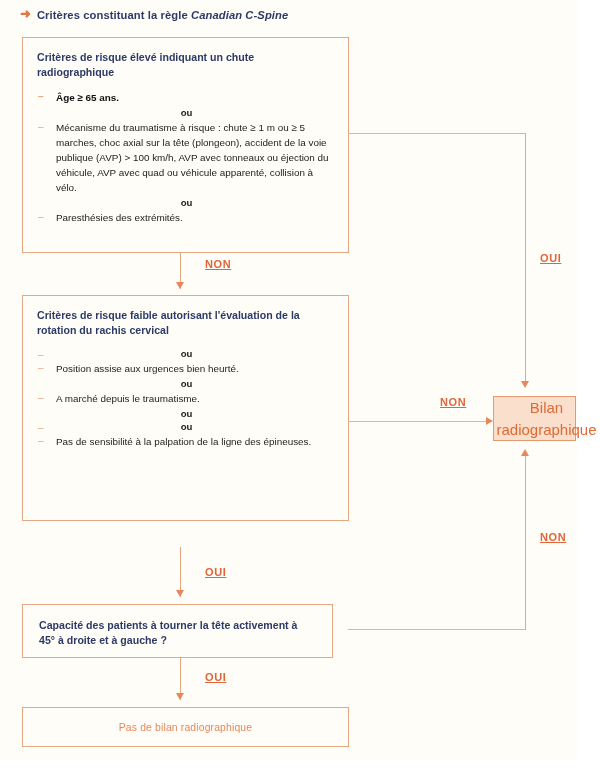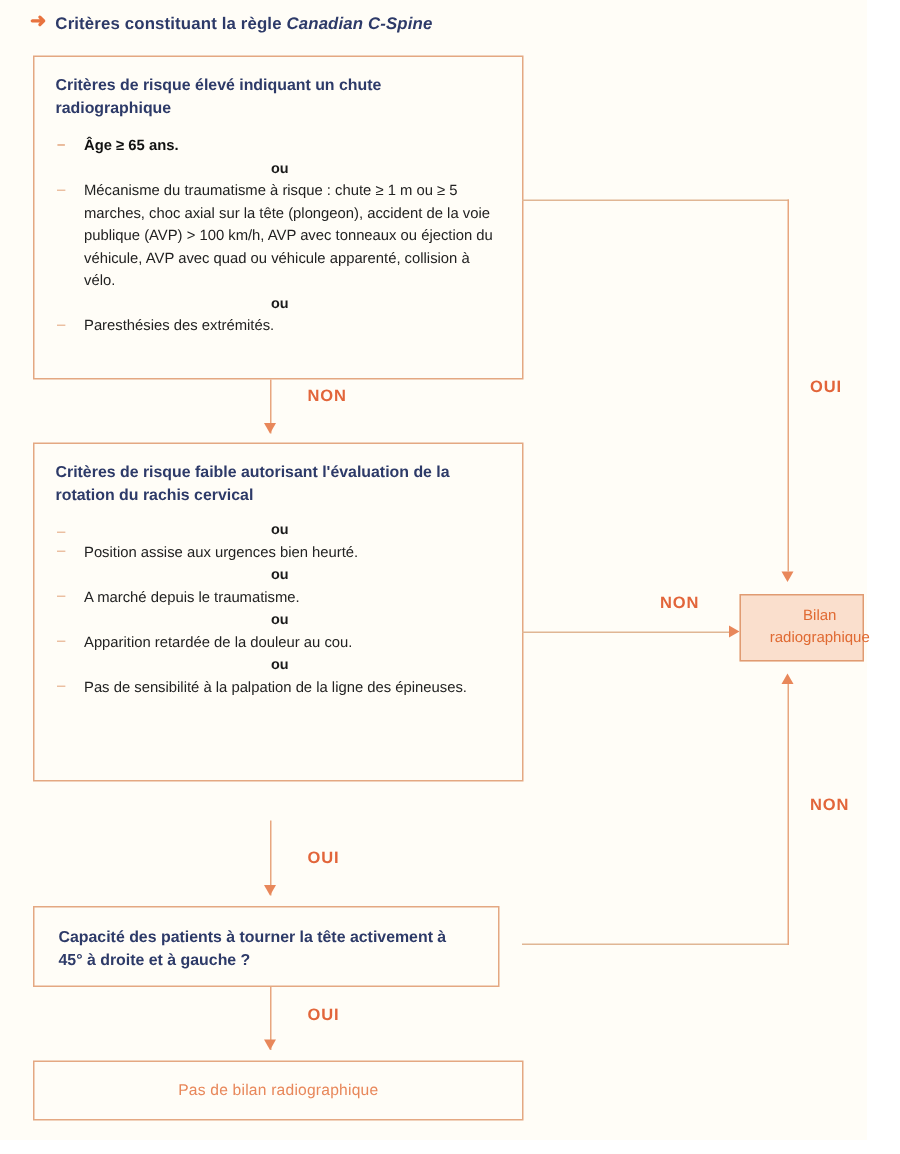--- a/index.html
+++ b/index.html
@@ -138,21 +138,21 @@
     height: 45px;
     background: #fadfcd;
     border: 1px solid #e09b72;
     display: flex;
     align-items: center;
     justify-content: center;
     text-align: center;
   }
   #bilan-label {
     color: #e06a32;
-    font-size: 10px;
+    font-size: 15px;
     line-height: 1.45;
     padding: 0 3px;
     margin-left: 24px;
   }
 
   
   .vline {
     position: absolute;
     width: 1px;
     background: #e8a67f;
@@ -183,20 +183,21 @@
     border-bottom: 4px solid transparent;
     border-left: 7px solid #e8875a;
   }
   .edge-label {
     position: absolute;
     color: #e2653a;
     font-size: 11px;
     font-weight: bold;
     letter-spacing: .6px;
     white-space: nowrap;
+    text-decoration: underline;
   }
 
   
   #conn-h1-v  { left: 180px; top: 253px; height: 36px; }
   #conn-h1-a  { left: 176px; top: 282px; }
   #lab-non-1  { left: 205px; top: 258px; }
 
   #conn-l3-v  { left: 180px; top: 547px; height: 50px; }
   #conn-l3-a  { left: 176px; top: 590px; }
   #lab-oui-1  { left: 205px; top: 566px; }
@@ -258,21 +259,21 @@
   <div class="box" id="box-low">
     <div class="box-inner">
       <p class="box-head">Critères de risque faible autorisant l'évaluation de la rotation du rachis cervical</p>
       <ul class="crit">
         <li class="item"><span class="dash">–</span></li>
         <li class="ou">ou</li>
         <li class="item"><span class="dash">–</span><span>Position assise aux urgences bien heurté.</span></li>
         <li class="ou">ou</li>
         <li class="item"><span class="dash">–</span><span>A marché depuis le traumatisme.</span></li>
         <li class="ou">ou</li>
-        <li class="item"><span class="dash">–</span><span>Apparition retardée de la douleur au cou.</span></li>
+        <li class="item"><span class="dash">–</span></li>
         <li class="ou">ou</li>
         <li class="item"><span class="dash">–</span><span>Pas de sensibilité à la palpation de la ligne des épineuses.</span></li>
       </ul>
     </div>
   </div>
 
   <div class="hline" id="conn-mid-h"></div>
   <div class="arrow-right" id="conn-mid-a"></div>
   <div class="edge-label" id="lab-non-r">NON</div>
 

